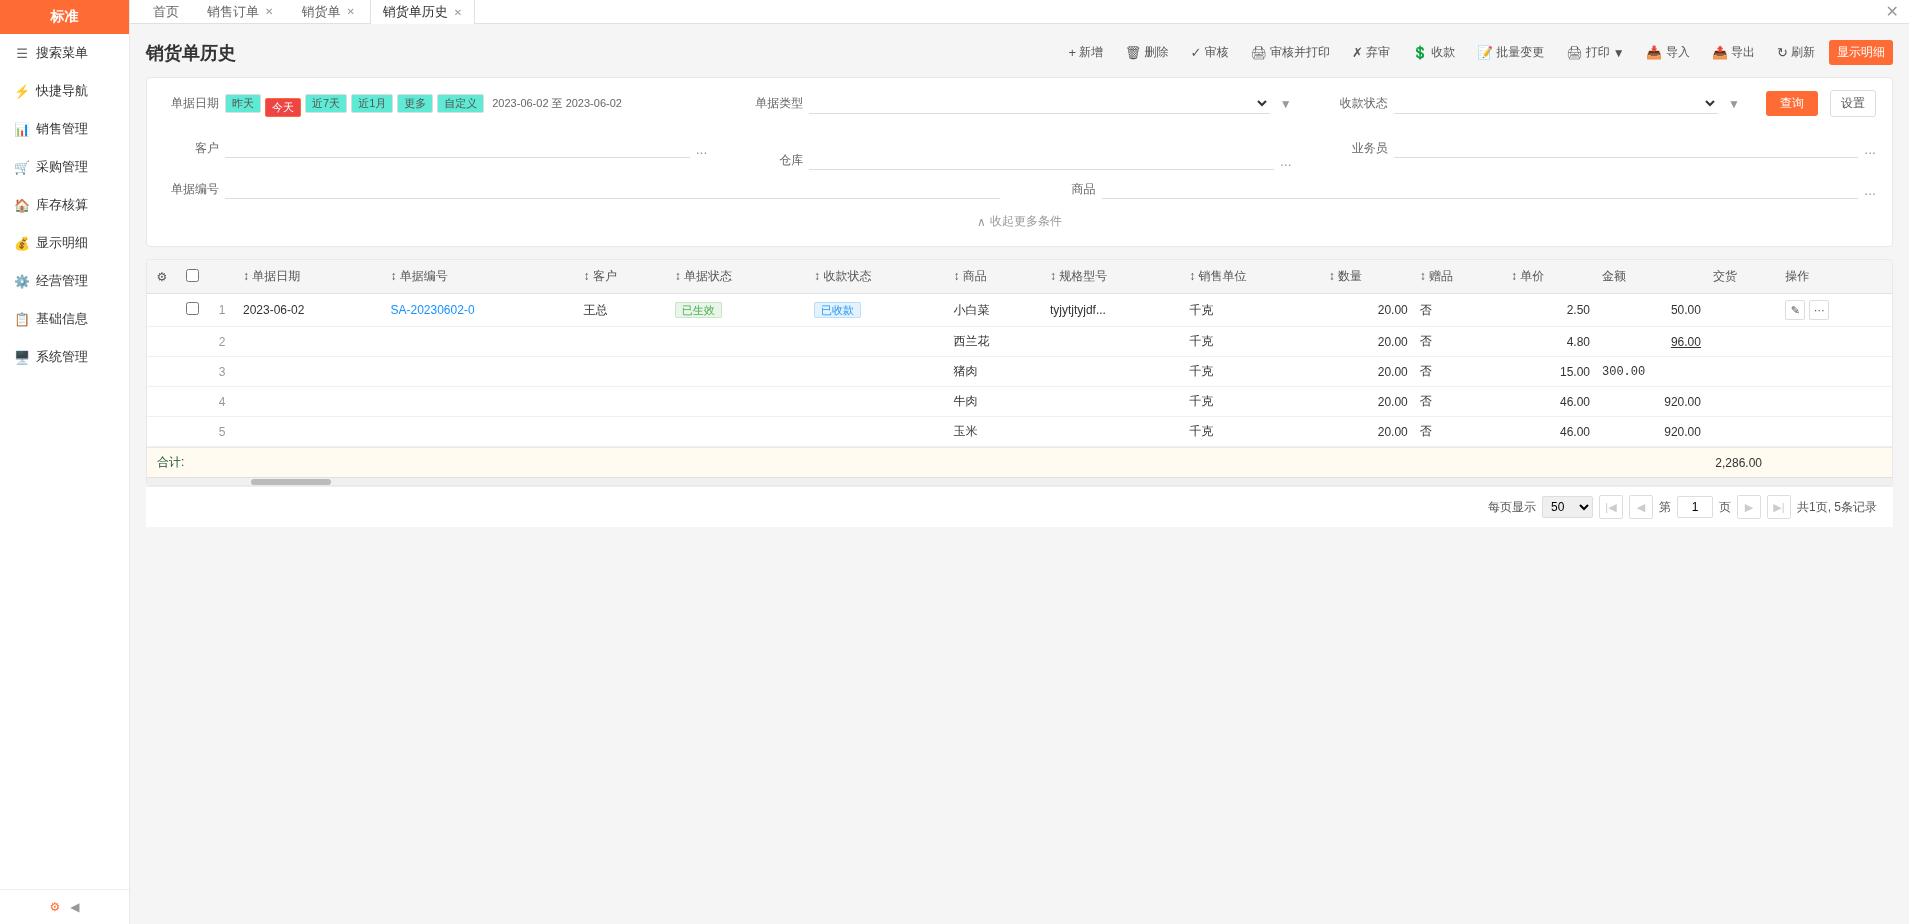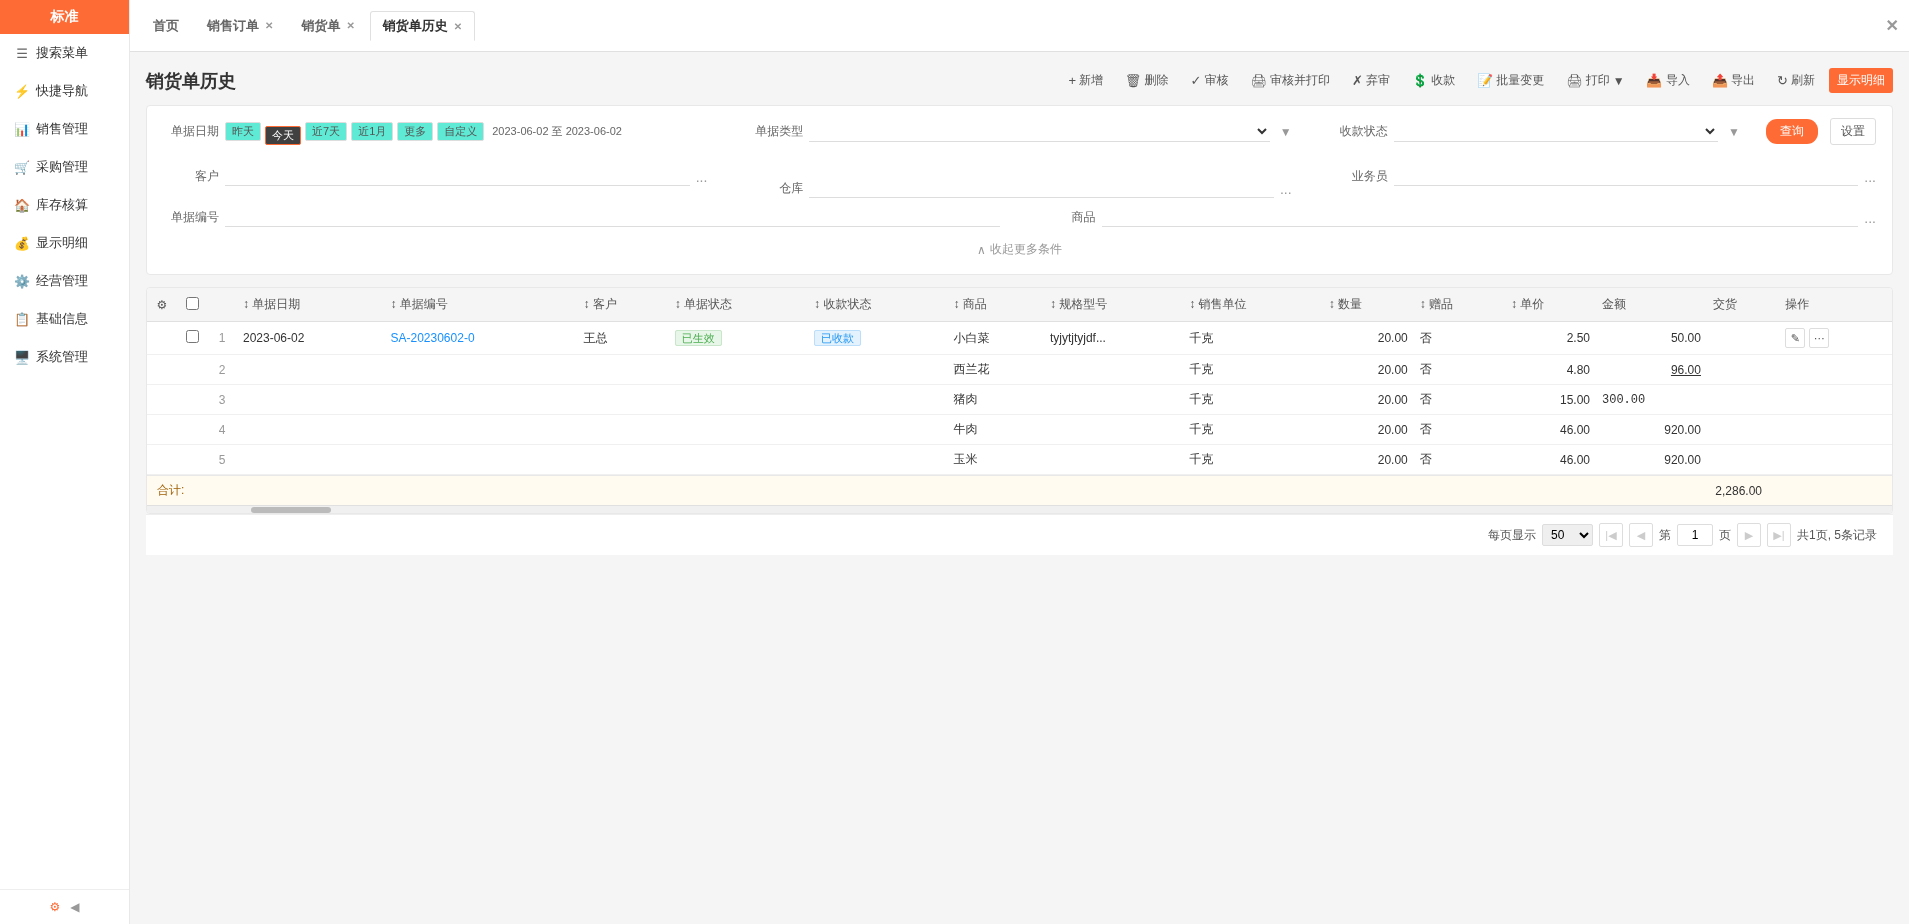--- a/index.html
+++ b/index.html
@@ -9,21 +9,21 @@
     .sidebar { width: 130px; background: #fff; border-right: 1px solid #e8e8e8; display: flex; flex-direction: column; min-height: 100%; }
     .sidebar-logo { height: 34px; background: #ff6b35; display: flex; align-items: center; justify-content: center; color: white; font-size: 14px; font-weight: bold; }
     .sidebar-item { display: flex; align-items: center; padding: 10px 14px; cursor: pointer; color: #333; font-size: 13px; gap: 6px; }
     .sidebar-icon { width: 16px; height: 16px; display: inline-flex; align-items: center; justify-content: center; color: #666; }
     .sidebar-bottom { margin-top: auto; padding: 10px; display: flex; justify-content: center; gap: 10px; border-top: 1px solid #eee; }
 
     
     .main { flex: 1; display: flex; flex-direction: column; overflow: hidden; }
 
     
-    .tab-bar { display: flex; align-items: center; background: #fff; border-bottom: 1px solid #e0e0e0; height: 52px; padding: 0 10px; gap: 2px; font-weight: bold; }
+    .tab-bar { display: flex; align-items: center; background: #fff; border-bottom: 1px solid #e0e0e0; height: 24px; padding: 0 10px; gap: 2px; }
     .tab { display: flex; align-items: center; padding: 0 12px; height: 30px; font-size: 13px; cursor: pointer; color: #666; border: 1px solid transparent; border-radius: 3px 3px 0 0; gap: 6px; }
     .tab.active { background: #fff; border: 1px solid #e0e0e0; border-bottom: 1px solid #fff; color: #333; margin-bottom: -1px; }
     .tab-close { font-size: 10px; color: #999; cursor: pointer; }
     .tab-bar-close { margin-left: auto; font-size: 16px; color: #999; cursor: pointer; }
 
     
     .content { flex: 1; padding: 16px; overflow-y: auto; background: #f5f5f5; }
 
     
     .page-header { display: flex; align-items: center; justify-content: space-between; margin-bottom: 12px; }
@@ -36,42 +36,42 @@
     .filter-area { background: #fff; border: 1px solid #e8e8e8; border-radius: 4px; padding: 12px 16px; margin-bottom: 12px; }
     .filter-row { display: flex; align-items: center; gap: 0; margin-bottom: 10px; }
     .filter-row:last-child { margin-bottom: 0; }
     .filter-item { display: flex; align-items: center; flex: 1; gap: 6px; min-width: 0; }
     .filter-label { color: #666; font-size: 12px; white-space: nowrap; min-width: 56px; text-align: right; }
     .filter-input { border: none; border-bottom: 1px solid #ddd; padding: 2px 4px; font-size: 12px; color: #333; flex: 1; min-width: 0; outline: none; }
     .filter-select { border: none; border-bottom: 1px solid #ddd; padding: 2px 4px; font-size: 12px; color: #333; flex: 1; background: white; outline: none; cursor: pointer; }
     .filter-dots { color: #999; font-size: 14px; cursor: pointer; }
     .date-filter { display: flex; align-items: center; gap: 4px; }
     .date-btn { padding: 1px 6px; font-size: 11px; border: 1px solid #ddd; border-radius: 2px; cursor: pointer; background: #5eead4; color: #555; }
-    .date-btn.active { background: #404040; color: white; border-color: #ff6b35; margin-top: 8px; }
+    .date-btn.active { background: #ef4444; color: white; border-color: #ff6b35; margin-top: 8px; }
     .date-range { font-size: 11px; color: #666; margin-left: 4px; }
     .collapse-btn { display: flex; align-items: center; justify-content: center; gap: 4px; color: #999; font-size: 12px; cursor: pointer; padding: 4px; }
 
     
     .table-container { background: #fff; border: 1px solid #e8e8e8; border-radius: 4px; overflow: auto; }
     table { width: 100%; border-collapse: collapse; font-size: 12px; }
     thead { background: #f5f5f5; }
     th { padding: 8px 6px; text-align: left; color: #555; font-weight: normal; border-bottom: 1px solid #e0e0e0; white-space: nowrap; }
     td { padding: 6px 6px; color: #333; border-bottom: 1px solid #f0f0f0; }
     .settings-col { width: 30px; text-align: center; }
     .checkbox-col { width: 30px; text-align: center; }
 
     
     .badge { padding: 1px 6px; border-radius: 2px; font-size: 11px; }
     .badge-green { background: #e8f5e9; color: #4caf50; border: 1px solid #c8e6c9; }
     .badge-blue { background: #e3f2fd; color: #2196f3; border: 1px solid #bbdefb; }
     .link-text { color: #1890ff; cursor: pointer; text-decoration: none; }
 
     
     .table-footer { background: #fffbf0; border-top: 1px solid #e8e8e8; padding: 6px 10px; display: flex; align-items: center; font-size: 12px; color: #333; }
-    .footer-label { color: #a16207; margin-right: 28px; }
+    .footer-label { color: #14532d; margin-right: 28px; }
     .footer-qty { min-width: 200px; text-align: right; padding-right: 60px; }
     .footer-amount { text-align: right; flex: 1; padding-right: 100px; }
 
     
     .pagination { display: flex; align-items: center; justify-content: flex-end; padding: 8px 16px; background: #fff; border-top: 1px solid #eee; gap: 6px; font-size: 12px; color: #555; }
     .page-btn { width: 24px; height: 24px; display: flex; align-items: center; justify-content: center; border: 1px solid #ddd; border-radius: 2px; cursor: pointer; background: #fff; font-size: 11px; }
     .page-btn.disabled { color: #ccc; cursor: not-allowed; }
     .page-input { width: 36px; height: 22px; text-align: center; border: 1px solid #ddd; border-radius: 2px; font-size: 12px; }
     .page-select { height: 22px; border: 1px solid #ddd; border-radius: 2px; font-size: 12px; padding: 0 4px; }
 
@@ -232,21 +232,21 @@
             <option></option>
           </select>
           <span style="color:#999;margin-left:4px;">▼</span>
         </div>
         <div class="filter-item" style="margin-left:40px;">
           <span class="filter-label">收款状态</span>
           <select class="filter-select" style="width:200px;">
             <option></option>
           </select>
           <span style="color:#999;margin-left:4px;">▼</span>
-          <button style="background:#ff6b35;color:white;border:none;padding:4px 14px;border-radius:11px;cursor:pointer;margin-left:20px;font-size:12px;">查询</button>
+          <button style="background:#ff6b35;color:white;border:none;padding:4px 14px;border-radius:3px;cursor:pointer;margin-left:20px;font-size:12px;">查询</button>
           <button style="background:none;border:1px solid #ddd;padding:4px 10px;border-radius:3px;cursor:pointer;margin-left:6px;font-size:12px;color:#555;">设置</button>
         </div>
       </div>
       <div class="filter-row">
         <div class="filter-item">
           <span class="filter-label">客户</span>
           <input class="filter-input" style="width: 180px;">
           <span class="filter-dots">...</span>
         </div>
         <div class="filter-item" style="margin-left:40px;margin-top:24px;">

